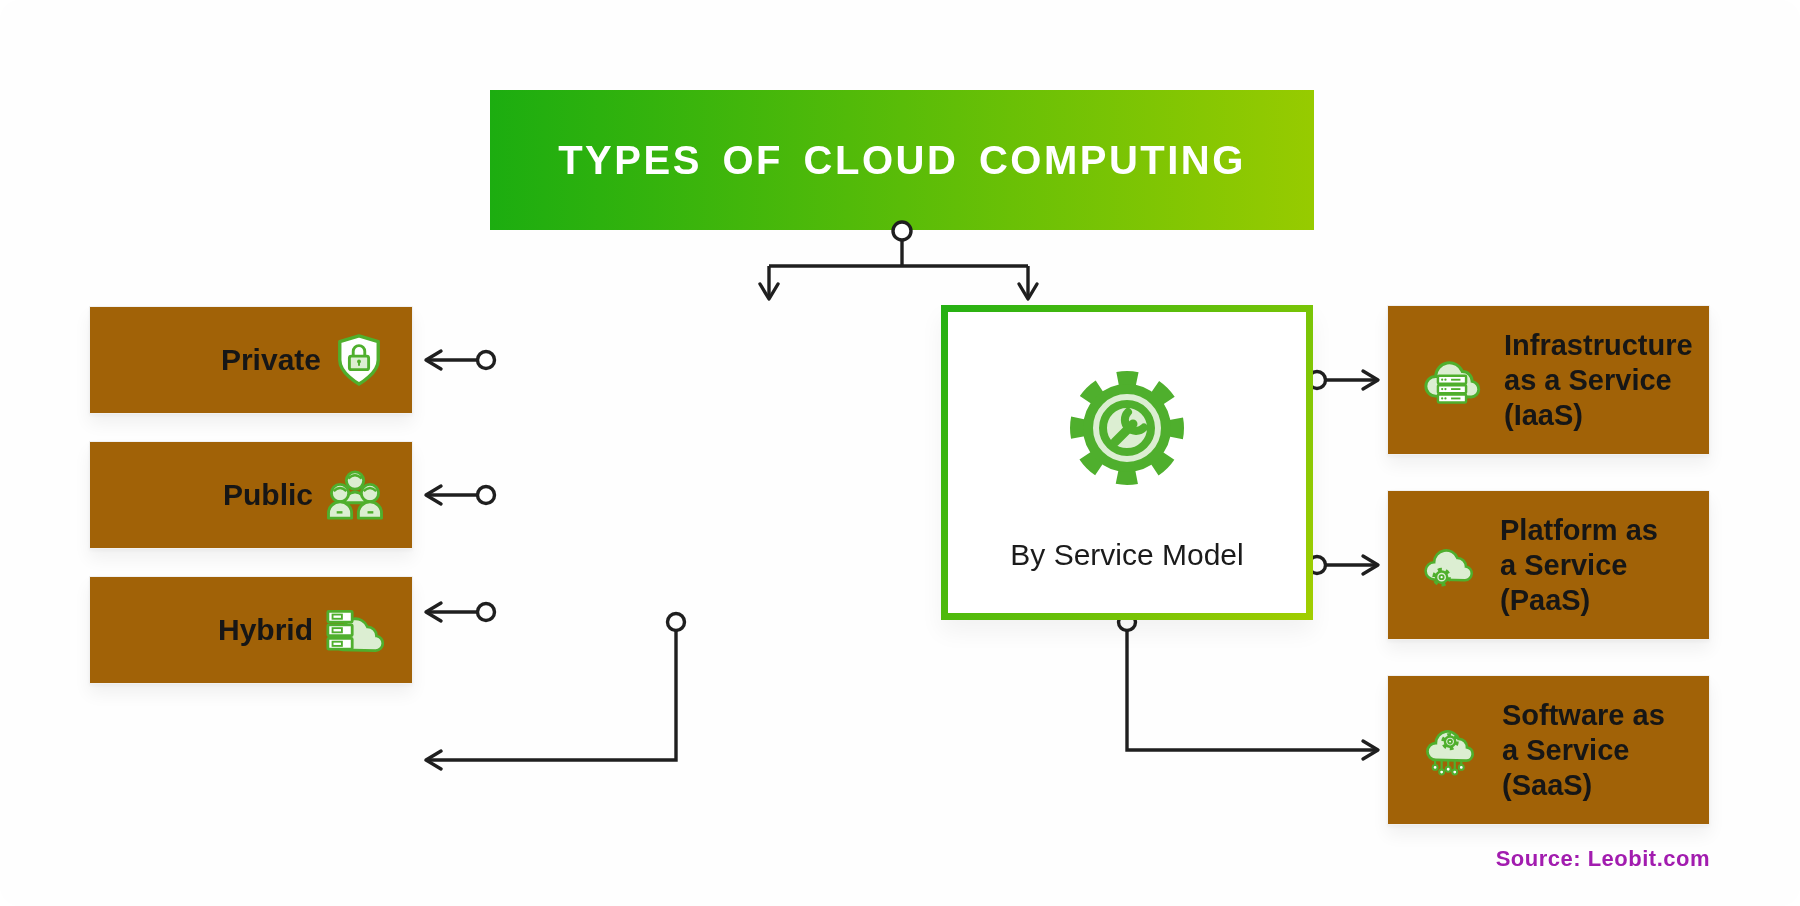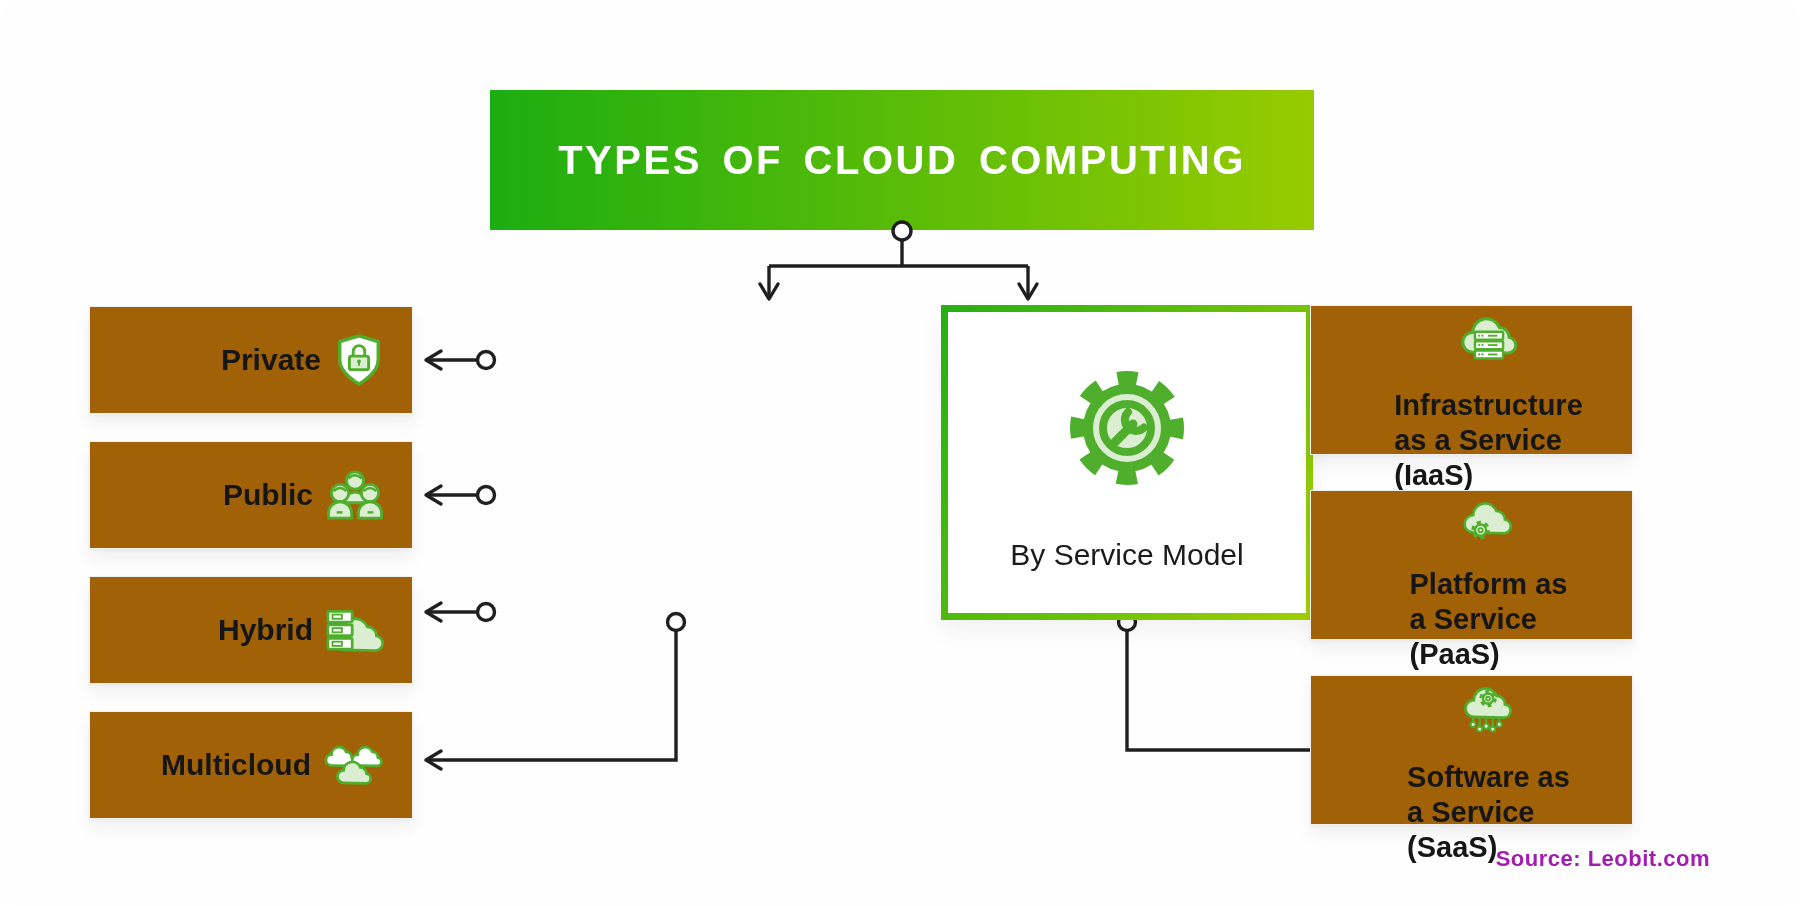--- a/index.html
+++ b/index.html
@@ -37,23 +37,23 @@
     font-weight:bold;
   }
   .lcard{
     left:89px;width:324px;height:108px;
     display:flex;align-items:center;justify-content:flex-end;
     padding-right:28px;box-sizing:border-box;gap:13px;
   }
   .lcard .label{font-size:30px;color:#161616;}
   
   .rcard{
-    left:1310px;width:323px;height:150px;
+    left:1387px;width:323px;height:150px;
     display:flex;align-items:center;justify-content:flex-start;
-    padding-left:34px;box-sizing:border-box;gap:22px;flex-direction:column;
+    padding-left:34px;box-sizing:border-box;gap:22px;
   }
   .rcard .lines{font-size:29px;line-height:35px;color:#161616;}
   .icon{flex:0 0 auto;display:block;}
   
   #connectors{position:absolute;left:0;top:0;pointer-events:none;}
   
   .source{
     position:absolute;top:846px;right:90px;
     font-size:22px;font-weight:bold;color:#a21caf;letter-spacing:.5px;
   }
@@ -153,28 +153,20 @@
       <path d="M8,24 Q14.5,17.5 21,24" fill="none" stroke="#4faf2d" stroke-width="2.5"></path>
       <path d="M2.5,52 v-5 a12,12 0 0 1 24,0 v5 z" fill="#dceed2" stroke="#4faf2d" stroke-width="3" stroke-linejoin="round"></path>
       <path d="M11,46 h6" stroke="#4faf2d" stroke-width="2.5"></path>
       <circle cx="45.5" cy="26" r="9" fill="#dceed2" stroke="#4faf2d" stroke-width="3"></circle>
       <path d="M39,24 Q45.5,17.5 52,24" fill="none" stroke="#4faf2d" stroke-width="2.5"></path>
       <path d="M33.5,52 v-5 a12,12 0 0 1 24,0 v5 z" fill="#dceed2" stroke="#4faf2d" stroke-width="3" stroke-linejoin="round"></path>
       <path d="M43,46 h6" stroke="#4faf2d" stroke-width="2.5"></path>
     </svg>
   </div>
 
-  <div class="card lcard" style="top:711px">
-    <span class="label">Multicloud</span>
-    <svg class="icon" width="60" height="52" viewBox="0 0 64 54">
-      <use href="#cloudp" transform="translate(1,2) scale(0.58)" fill="#fff" stroke="#4faf2d" stroke-width="5"></use>
-      <use href="#cloudp" transform="translate(29,2) scale(0.58)" fill="#fff" stroke="#4faf2d" stroke-width="5"></use>
-      <use href="#cloudp" transform="translate(13,17) scale(0.66)" fill="#dceed2" stroke="#4faf2d" stroke-width="4.5"></use>
-    </svg>
-  </div>
 
   <div class="card rcard" style="top:305px">
     <svg class="icon" width="60" height="60" viewBox="0 0 64 60">
       <use href="#cloudp" transform="translate(2,1) scale(1.05)" fill="#dceed2" stroke="#4faf2d" stroke-width="3"></use>
       <g>
         <rect x="17" y="25.5" width="30" height="8.5" rx="1" fill="#fff" stroke="#4faf2d" stroke-width="2.6"></rect>
         <circle cx="21.5" cy="29.7" r="1.2" fill="#4faf2d"></circle>
           <circle cx="25" cy="29.7" r="1.2" fill="#4faf2d"></circle>
         <path d="M31,29.7 h10" stroke="#4faf2d" stroke-width="2"></path>
         <rect x="17" y="35.5" width="30" height="8.5" rx="1" fill="#fff" stroke="#4faf2d" stroke-width="2.6"></rect>

